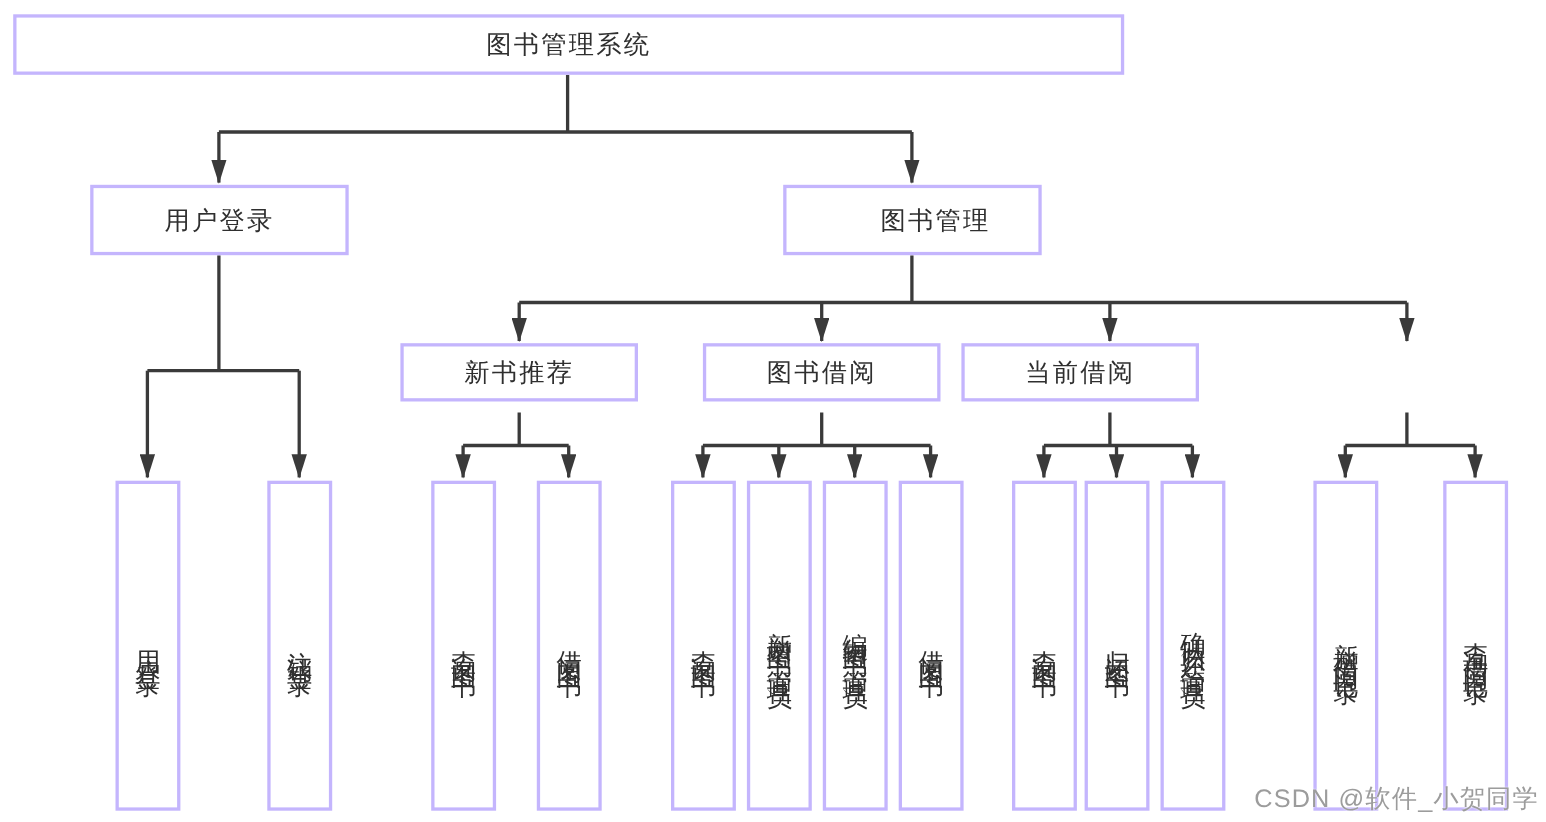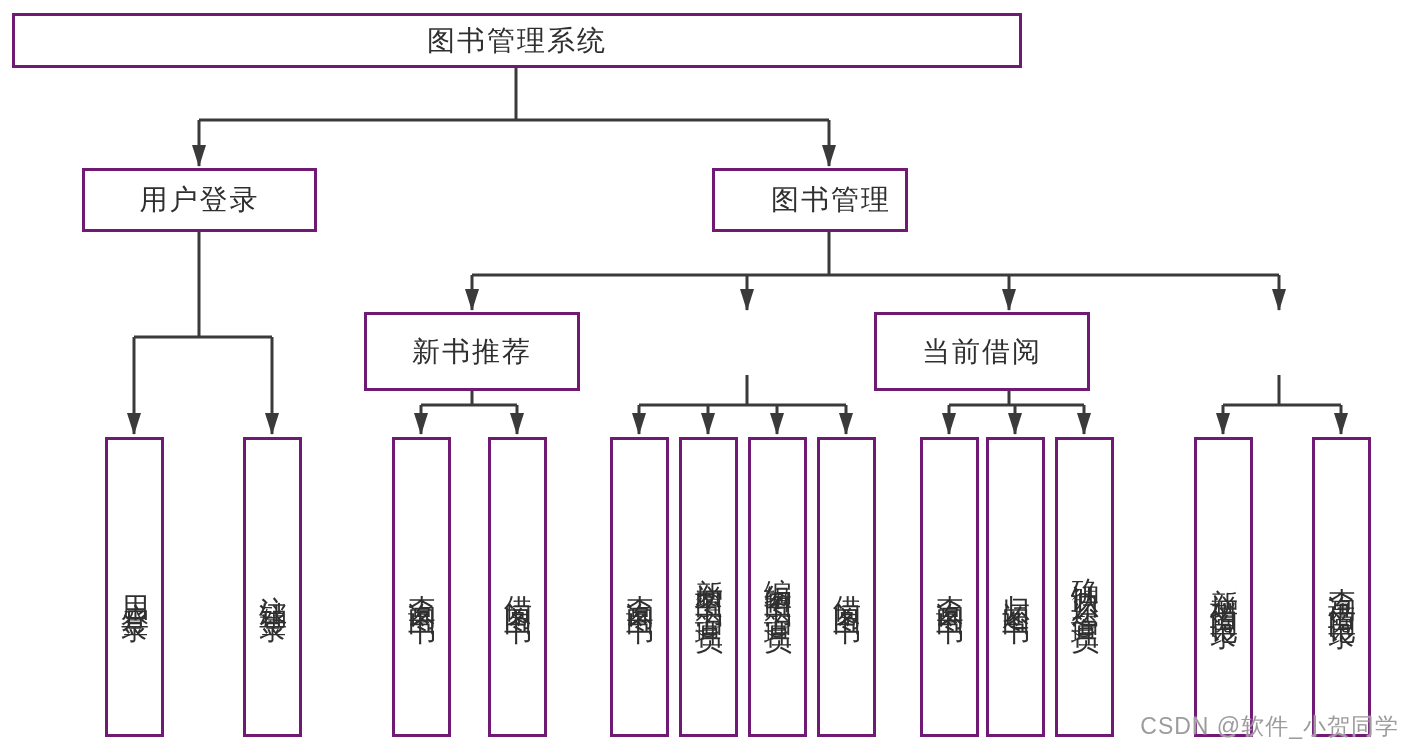--- a/index.html
+++ b/index.html
@@ -7,34 +7,34 @@
     position:relative;
     width:1405px;height:747px;
     background:#ffffff;
     font-family:"Liberation Sans","DejaVu Sans",sans-serif;
     overflow:hidden;
   }
   .wires{position:absolute;left:0;top:0;width:1405px;height:747px;}
   .node{
     position:absolute;
     box-sizing:border-box;
-    border:3px solid #701a75;
+    border:3px solid #c4b5fd;
     background:#ffffff;
     color:#2f2f2f;
     display:flex;align-items:center;justify-content:center;
-    font-size:28px;
+    font-size:23px;
     letter-spacing:2px;
     line-height:1;
     white-space:nowrap;
   }
   
   .n-root{left:12px;top:13px;width:1010px;height:55px;}
   .n-l2a{left:82px;top:168px;width:235px;height:64px;}
-  .n-l2b{left:712px;top:168px;width:196px;height:64px;padding-left:42px;}
-  .n-l3{top:312px;width:216px;height:79px;}
+  .n-l2b{left:712px;top:168px;width:235px;height:64px;padding-left:42px;}
+  .n-l3{top:312px;width:216px;height:53px;}
   .n-l3a{left:364px;}
   .n-l3b{left:639px;}
   .n-l3c{left:874px;}
   .n-l3d{left:1172px;}
   
   .leaf{
     top:437px;width:59px;height:300px;
     padding:0;
   }
   .leaf .vtext{
@@ -100,20 +100,21 @@
     <path d="M1223 405 V434" marker-end="url(#ah)"></path>
     <path d="M1341 405 V434" marker-end="url(#ah)"></path>
   </svg>
 
   <div class="node n-root">图书管理系统</div>
 
   <div class="node n-l2a">用户登录</div>
   <div class="node n-l2b">图书管理</div>
 
   <div class="node n-l3 n-l3a">新书推荐</div>
+  <div class="node n-l3 n-l3b">图书借阅</div>
   <div class="node n-l3 n-l3c">当前借阅</div>
 
   <div class="node leaf lf1">
     <span class="vtext">用户登录</span>
   </div>
   <div class="node leaf lf2">
     <span class="vtext">注销登录</span>
   </div>
 
   <div class="node leaf lf3">

